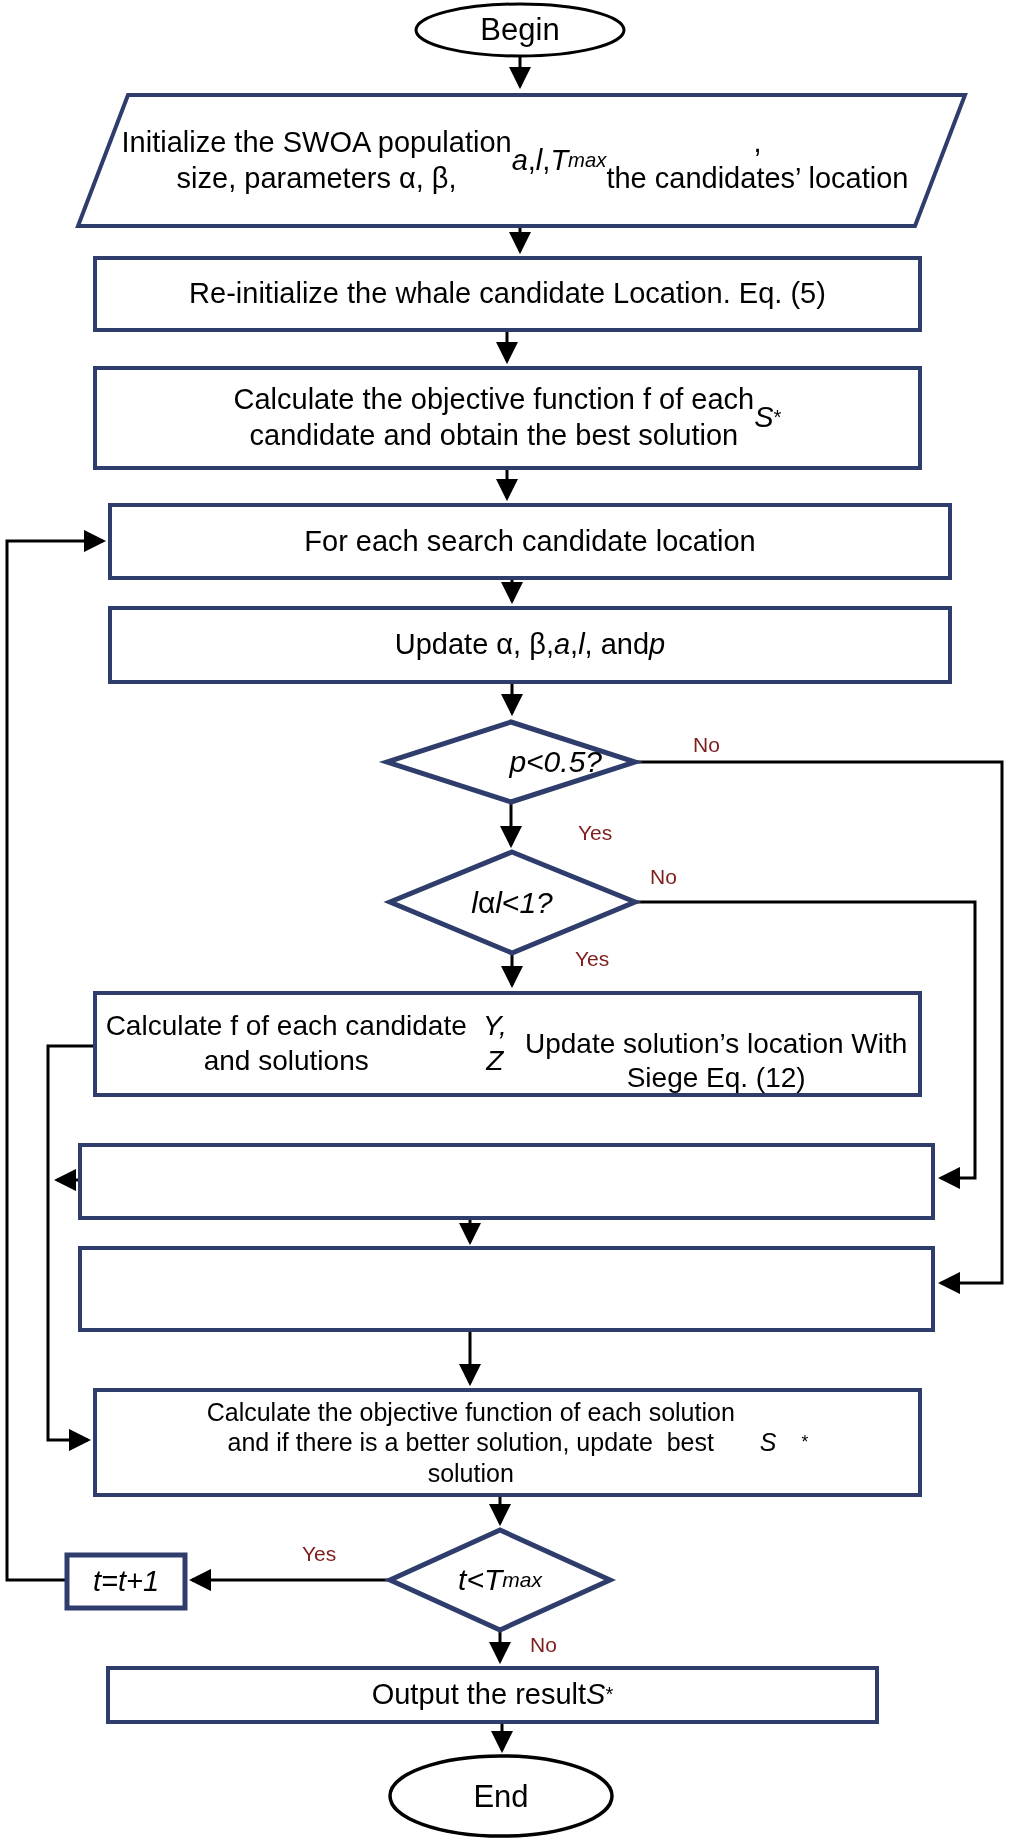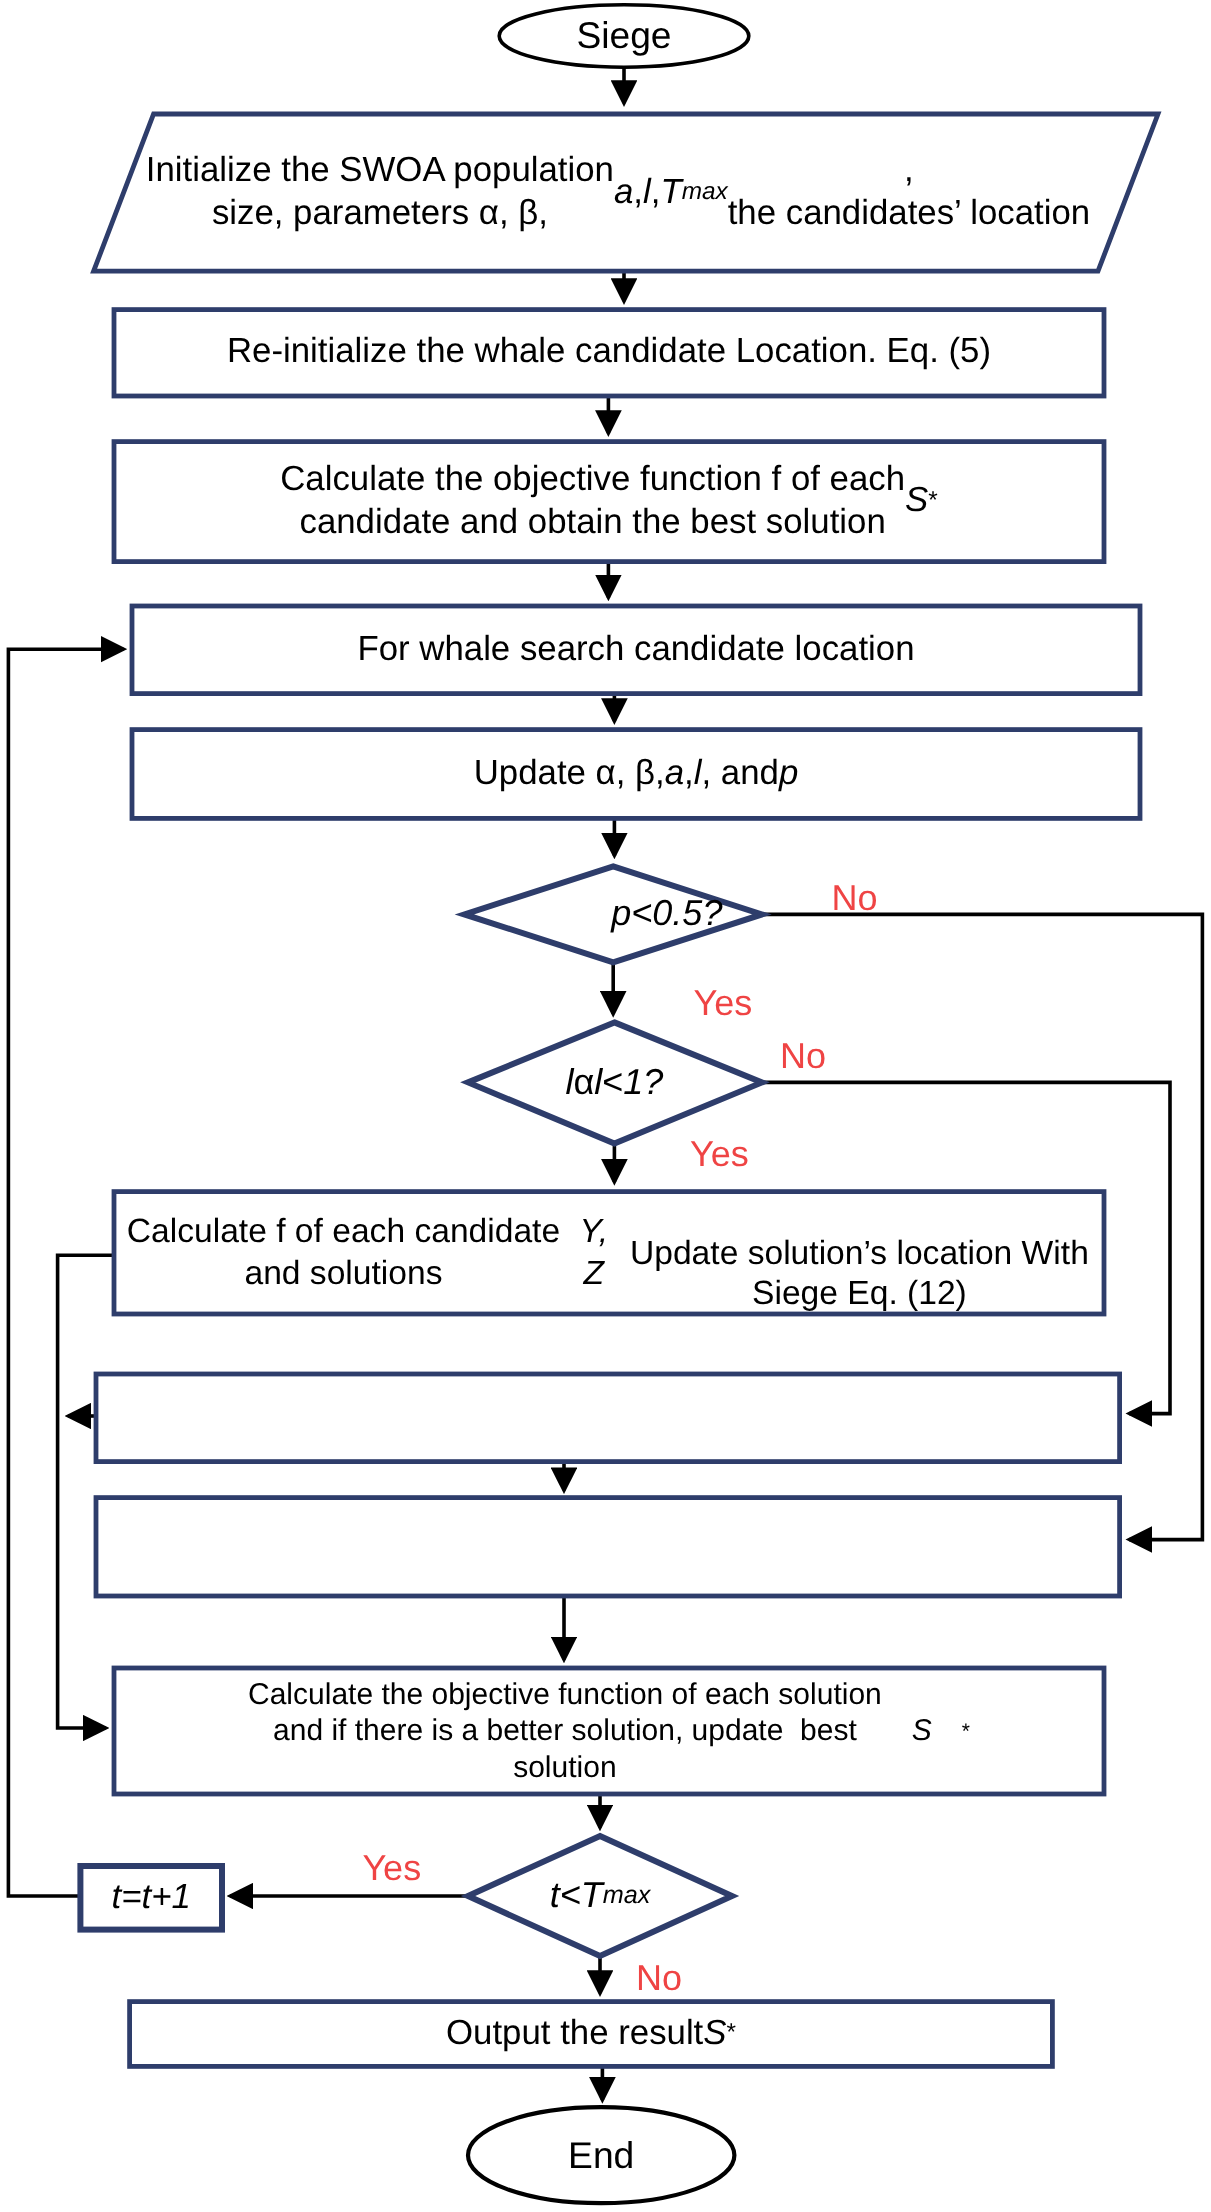--- a/index.html
+++ b/index.html
@@ -21,23 +21,23 @@
     color:#000;
     white-space:normal;
   }
   .lbl i{font-style:italic;}
   .serif{font-family:"Liberation Serif","DejaVu Serif",serif;font-size:31px;}
   .small{font-size:25px;line-height:1.22;}
   .terminal-lbl{font-size:31px;}
   .decision-lbl{font-size:30px;}
   .edge-lbl{
     position:absolute;
-    font-size:30px;
+    font-size:21px;
     line-height:1;
-    color:#ef4444;
+    color:#7f1d1d;
   }
   .tbox-lbl{font-size:29px;}
   sub{font-size:70%;}
   sup{font-size:70%;}
 </style>
 </head>
 <body>
 
 <div class="canvas">
 
@@ -96,29 +96,29 @@
 
     <rect x="67" y="1555" width="118" height="53" fill="#ffffff" stroke="#2e3d6b" stroke-width="5"></rect>
 
     <polygon points="500,1530 610,1580 500,1630 390,1580" fill="#ffffff" stroke="#2e3d6b" stroke-width="5"></polygon>
 
     <rect x="108" y="1668" width="769" height="54" fill="#ffffff" stroke="#2e3d6b" stroke-width="4"></rect>
 
     <ellipse cx="501" cy="1796" rx="111" ry="40" fill="#ffffff" stroke="#000000" stroke-width="3.5"></ellipse>
   </svg>
 
-  <div class="lbl terminal-lbl" style="left:416px;top:6px;width:208px;height:48px;">Siege</div>
+  <div class="lbl terminal-lbl" style="left:416px;top:6px;width:208px;height:48px;">Begin</div>
 
   <div class="lbl" style="left:100px;top:95px;width:830px;height:131px;">Initialize the SWOA population<br>size, parameters α, β, <i>a</i>, <i>l</i>, <i>T</i><sub><i>max</i></sub>,<br>the candidates’ location</div>
 
   <div class="lbl" style="left:95px;top:258px;width:825px;height:72px;">Re-initialize the whale candidate Location. Eq. (5)</div>
 
   <div class="lbl" style="left:95px;top:368px;width:825px;height:100px;">Calculate the objective function f of each<br>candidate and obtain the best solution <i>S</i><sup>*</sup></div>
 
-  <div class="lbl" style="left:110px;top:505px;width:840px;height:73px;">For whale search candidate location</div>
+  <div class="lbl" style="left:110px;top:505px;width:840px;height:73px;">For each search candidate location</div>
 
   <div class="lbl" style="left:110px;top:608px;width:840px;height:74px;">Update α, β, <i>a</i>, <i>l</i>, and <i>p</i></div>
 
   <div class="lbl decision-lbl" style="left:380px;top:722px;width:222px;height:80px;justify-content:flex-end;">
       <i>p&lt;0.5?</i>
     </div>
 
   <div class="lbl decision-lbl" style="left:400px;top:852px;width:224px;height:101px;"><i>l</i> α <i>l</i>&lt;<i>1?</i></div>
 
   <div class="lbl" style="left:95px;top:993px;width:825px;height:102px;font-size:28px;">Calculate f of each candidate and solutions <i>Y, Z</i><br>Update solution’s location With Siege Eq. (12)</div>

